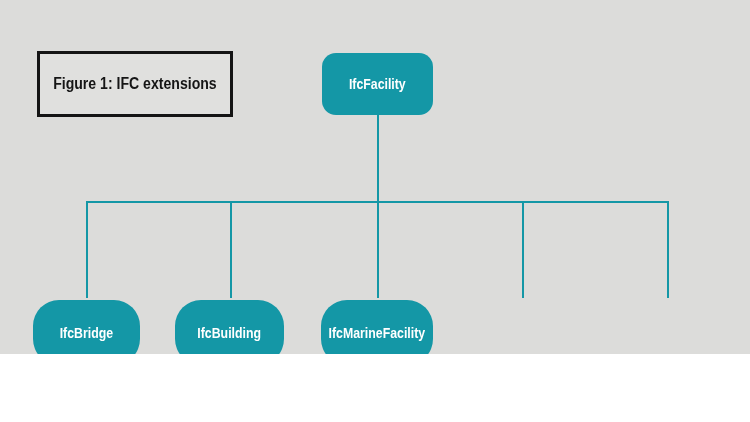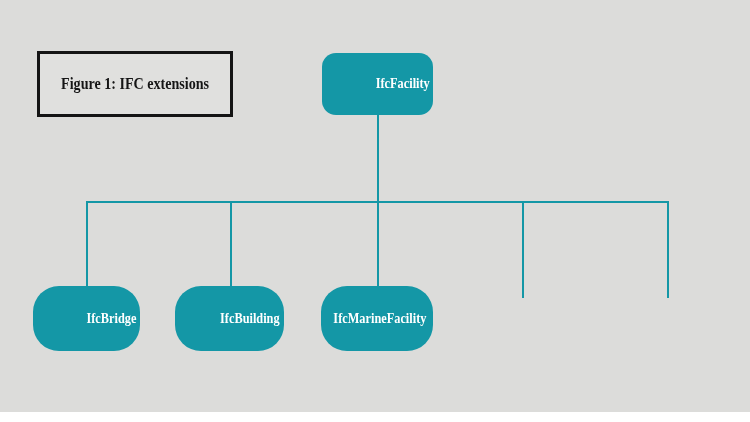--- a/index.html
+++ b/index.html
@@ -12,24 +12,23 @@
     --caption-fill:#e0e0de;
   }
   html,body{margin:0;padding:0;}
   body{
     background:#ffffff;
     font-family:"Liberation Sans", sans-serif;
   }
   .canvas{
     position:relative;
     width:750px;
-    height:412px;
+    height:354px;
     background:var(--background);
     overflow:hidden;
-    font-family:Liberation Serif, serif;
   }
   .caption-box{
     position:absolute;
     left:37px; top:51px;
     width:196px; height:66px;
     border:3px solid var(--caption-border);
     background:var(--caption-fill);
     box-sizing:border-box;
     display:flex;
     align-items:center;
@@ -43,33 +42,33 @@
     display:inline-block;
     transform:scaleX(0.88);
     transform-origin:center;
   }
   .node{
     position:absolute;
     background:var(--node-fill);
     border-radius:14px;
     display:flex;
     align-items:center;
-    justify-content:flex-end;
+    justify-content:center;
   }
   .node-label{
     color:var(--node-text);
     font-size:14px;
     font-weight:700;
     white-space:nowrap;
     display:inline-block;
     transform:scaleX(0.88);
     transform-origin:center;
   }
   .node-root{ left:322px; top:53px; width:111px; height:62px; }
-  .node-child{ top:286px; height:65px;border-radius:26px; }
+  .node-child{ top:300px; height:65px;border-radius:26px; }
   .line{
     position:absolute;
     background:var(--connector);
   }
   .line-v{ width:2px; }
   .line-h{ height:2px; }
 </style>
 </head>
 <body>
 

